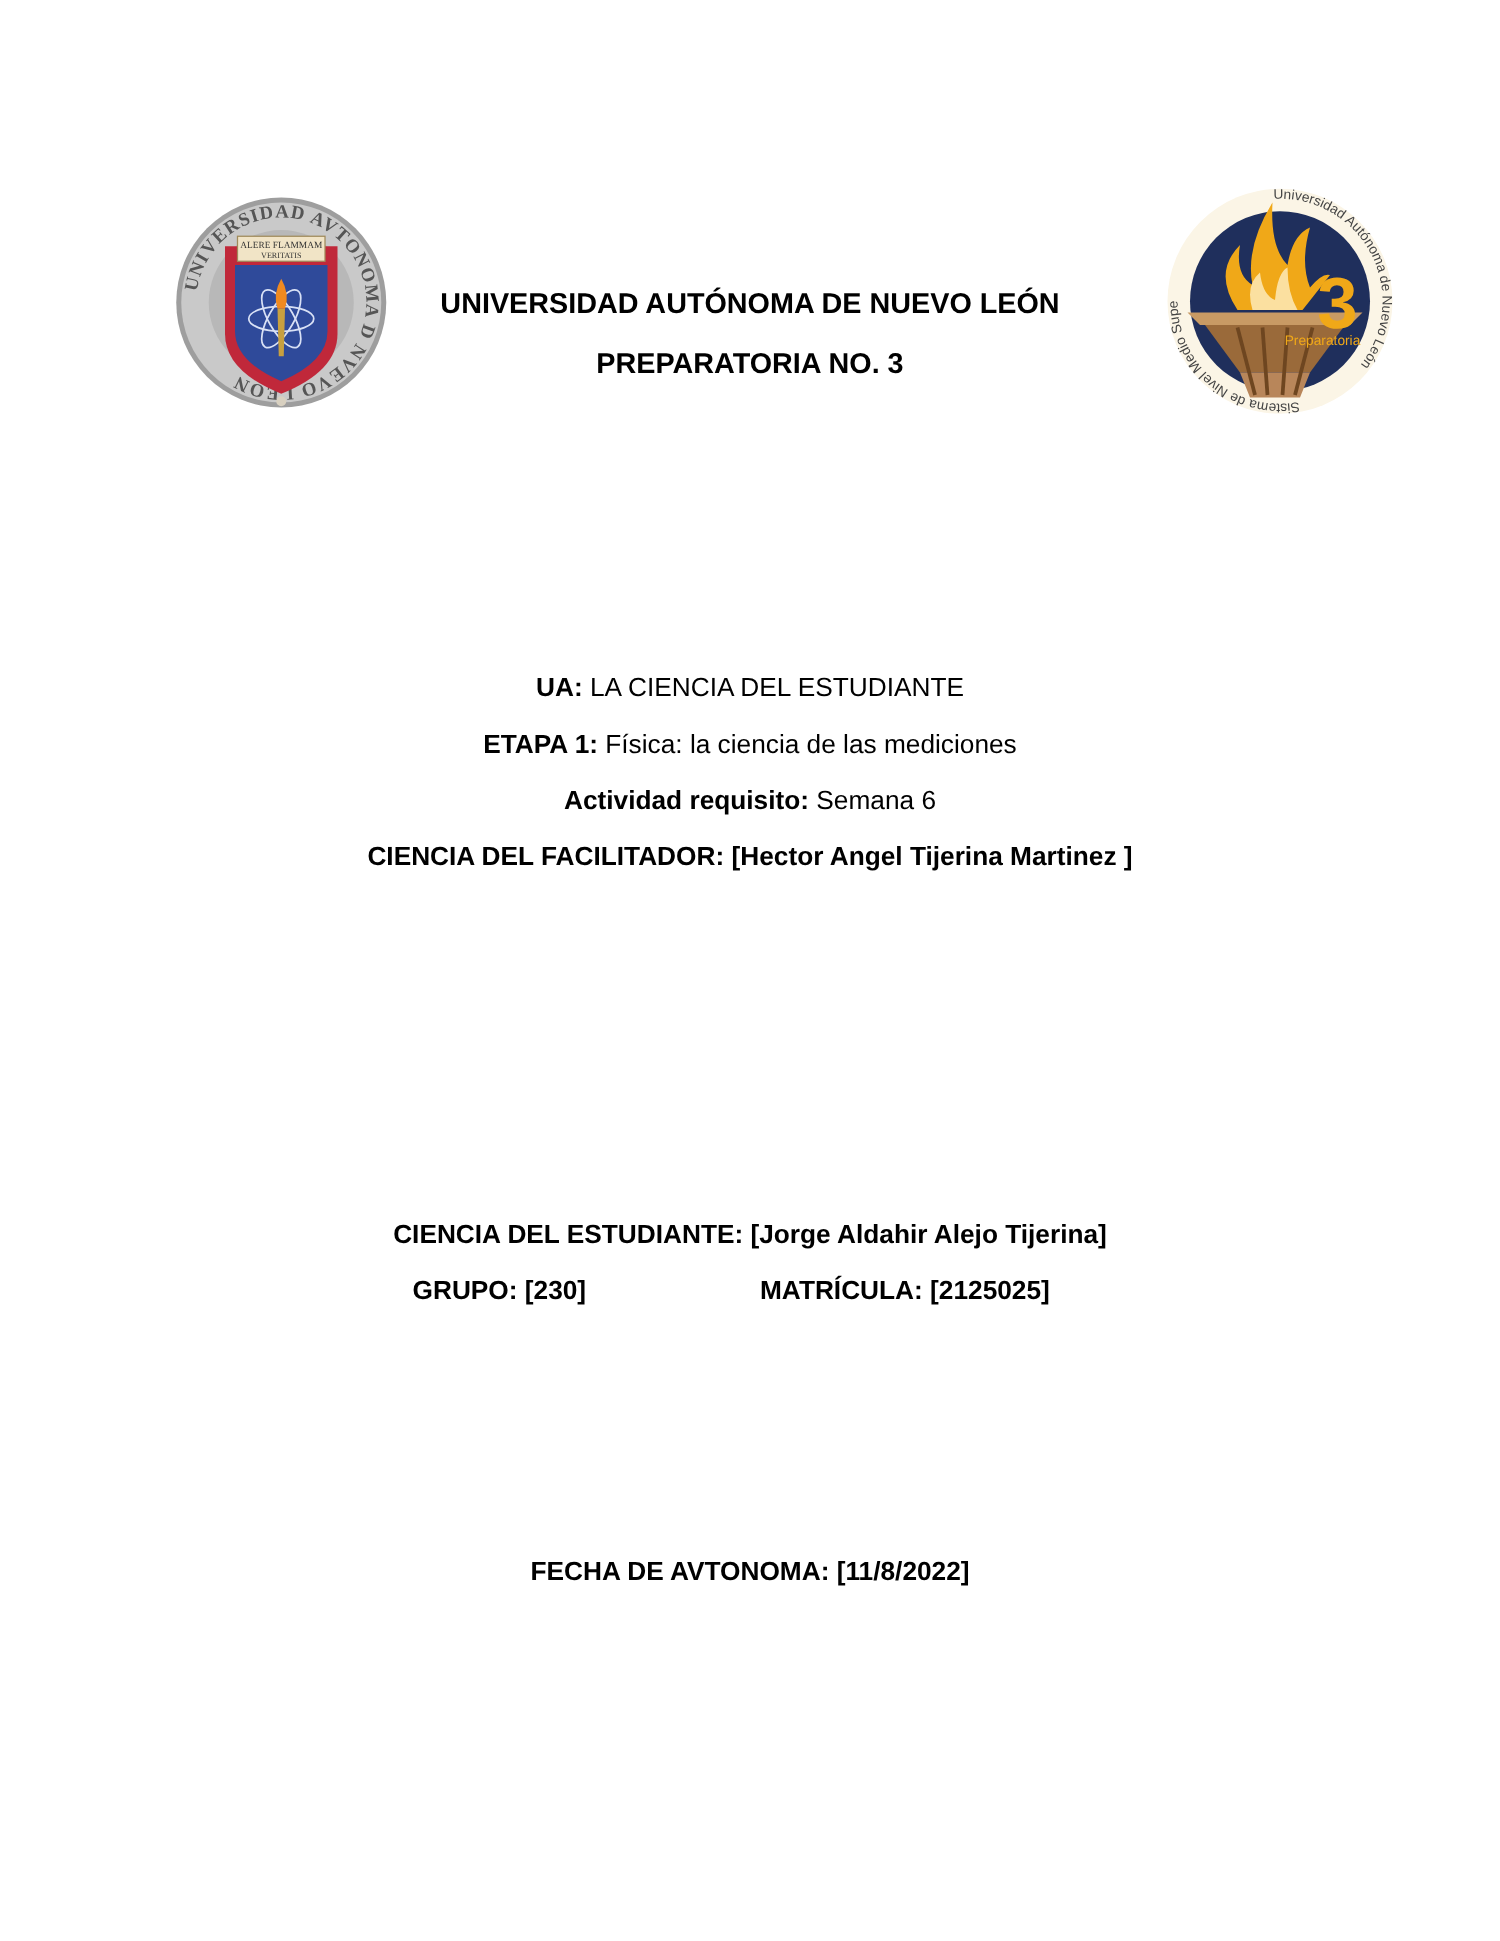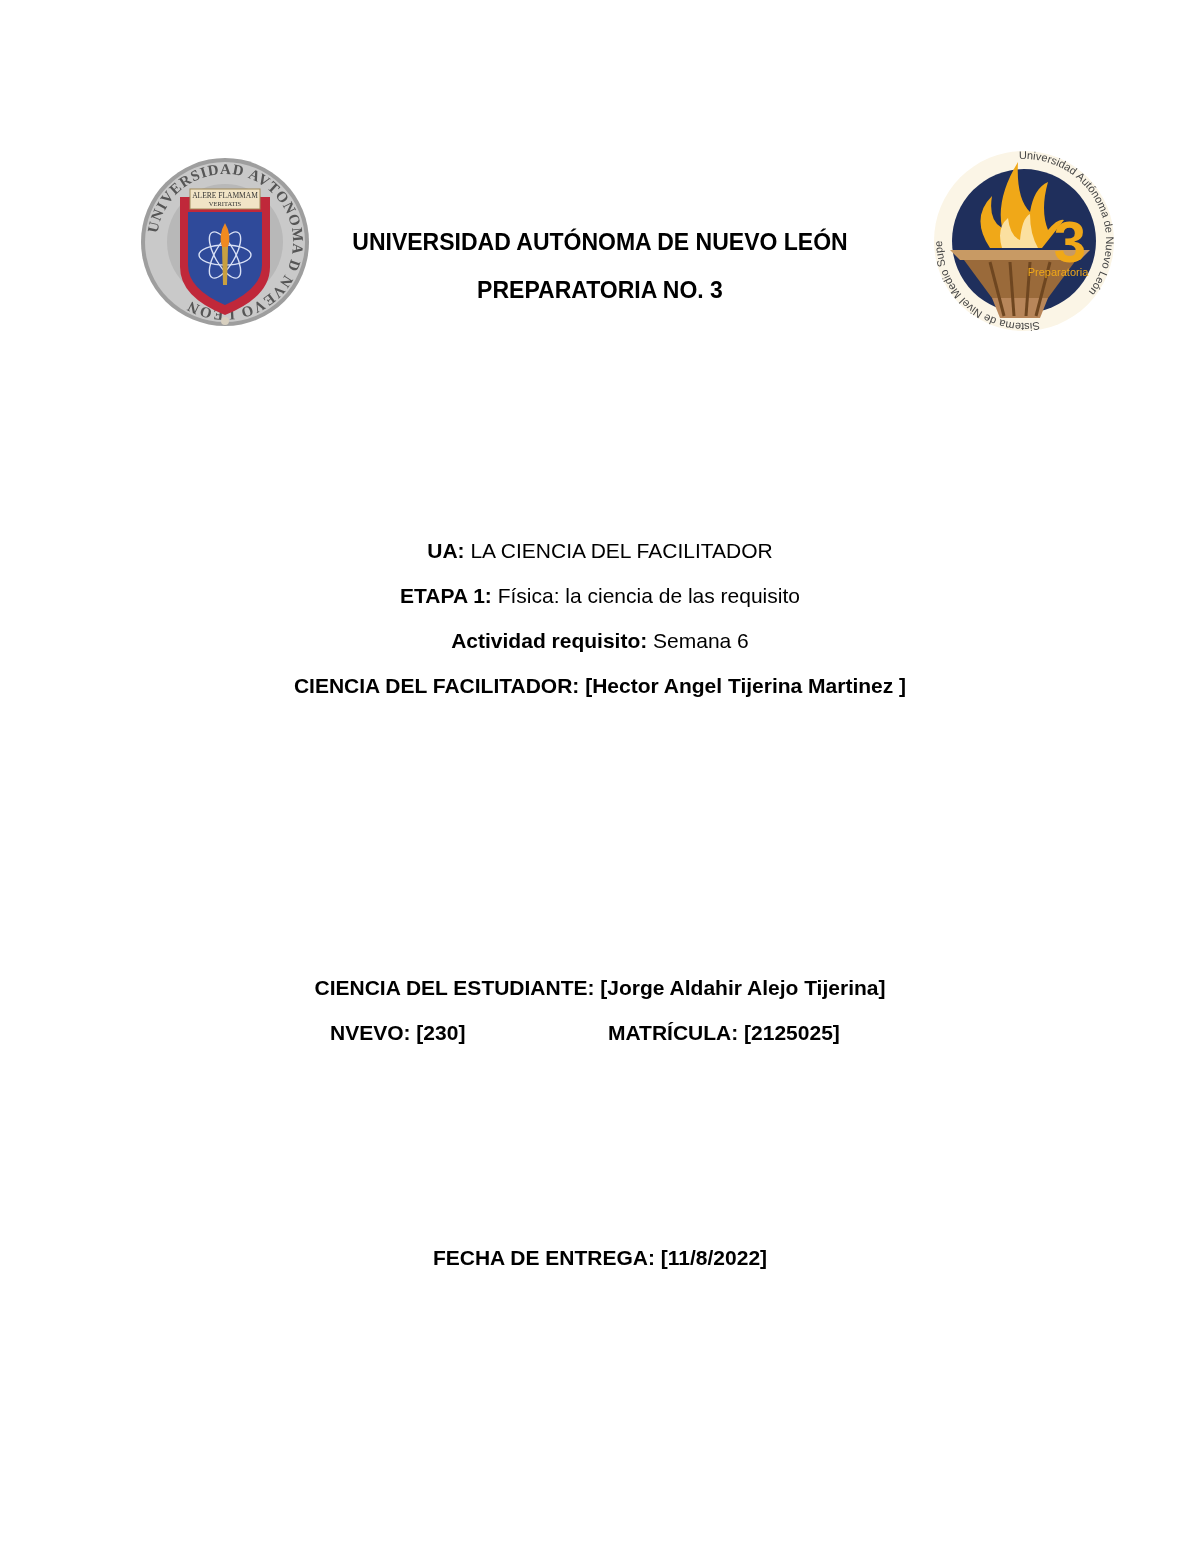--- a/index.html
+++ b/index.html
@@ -64,22 +64,22 @@
     <path d="M 62 150 L 118 150 L 110 170 L 70 170 Z" fill="#b8865a"></path>
     <line x1="60" y1="114" x2="74" y2="168" stroke="#6e4620" stroke-width="3"></line>
     <line x1="80" y1="114" x2="84" y2="168" stroke="#6e4620" stroke-width="3"></line>
     <line x1="100" y1="114" x2="96" y2="168" stroke="#6e4620" stroke-width="3"></line>
     <line x1="120" y1="114" x2="106" y2="168" stroke="#6e4620" stroke-width="3"></line>
     <text x="140" y="114" font-family="Liberation Sans, sans-serif" font-size="58" font-weight="bold" text-anchor="middle" fill="#f0a818">3</text>
     <text x="128" y="128" font-family="Liberation Sans, sans-serif" font-size="11" text-anchor="middle" fill="#f0a818">Preparatoria</text>
   </svg>
 </div>
 
-<div class="center-line" style="top:538px;"><span class="b">UA:</span><span> LA CIENCIA DEL FACILITADOR</span></div>
-<div class="center-line" style="top:583px;"><span class="b">ETAPA 1:</span><span> Física: la ciencia de las requisito</span></div>
+<div class="center-line" style="top:538px;"><span class="b">UA:</span><span> LA CIENCIA DEL ESTUDIANTE</span></div>
+<div class="center-line" style="top:583px;"><span class="b">ETAPA 1:</span><span> Física: la ciencia de las mediciones</span></div>
 <div class="center-line" style="top:628px;"><span class="b">Actividad requisito:</span><span> Semana 6</span></div>
 <div class="center-line b" style="top:673px;"><span>CIENCIA DEL FACILITADOR:</span><span> [Hector Angel Tijerina Martinez ]</span></div>
 
 <div class="center-line b" style="top:975px;"><span>CIENCIA DEL ESTUDIANTE:</span><span> [Jorge Aldahir Alejo Tijerina]</span></div>
-<div class="abs b" style="left:330px; top:1020px; font-size:21px; line-height:26px; white-space:pre;"><span>NVEVO:</span><span> [230]</span></div>
+<div class="abs b" style="left:330px; top:1020px; font-size:21px; line-height:26px; white-space:pre;"><span>GRUPO:</span><span> [230]</span></div>
 <div class="abs b" style="left:608px; top:1020px; font-size:21px; line-height:26px; white-space:pre;text-align:center;"><span>MATRÍCULA:</span><span> [2125025]</span></div>
 
-<div class="center-line b" style="top:1245px;"><span>FECHA DE ENTREGA:</span><span> [11/8/2022]</span></div>
+<div class="center-line b" style="top:1245px;"><span>FECHA DE AVTONOMA:</span><span> [11/8/2022]</span></div>
 
 </body></html>

